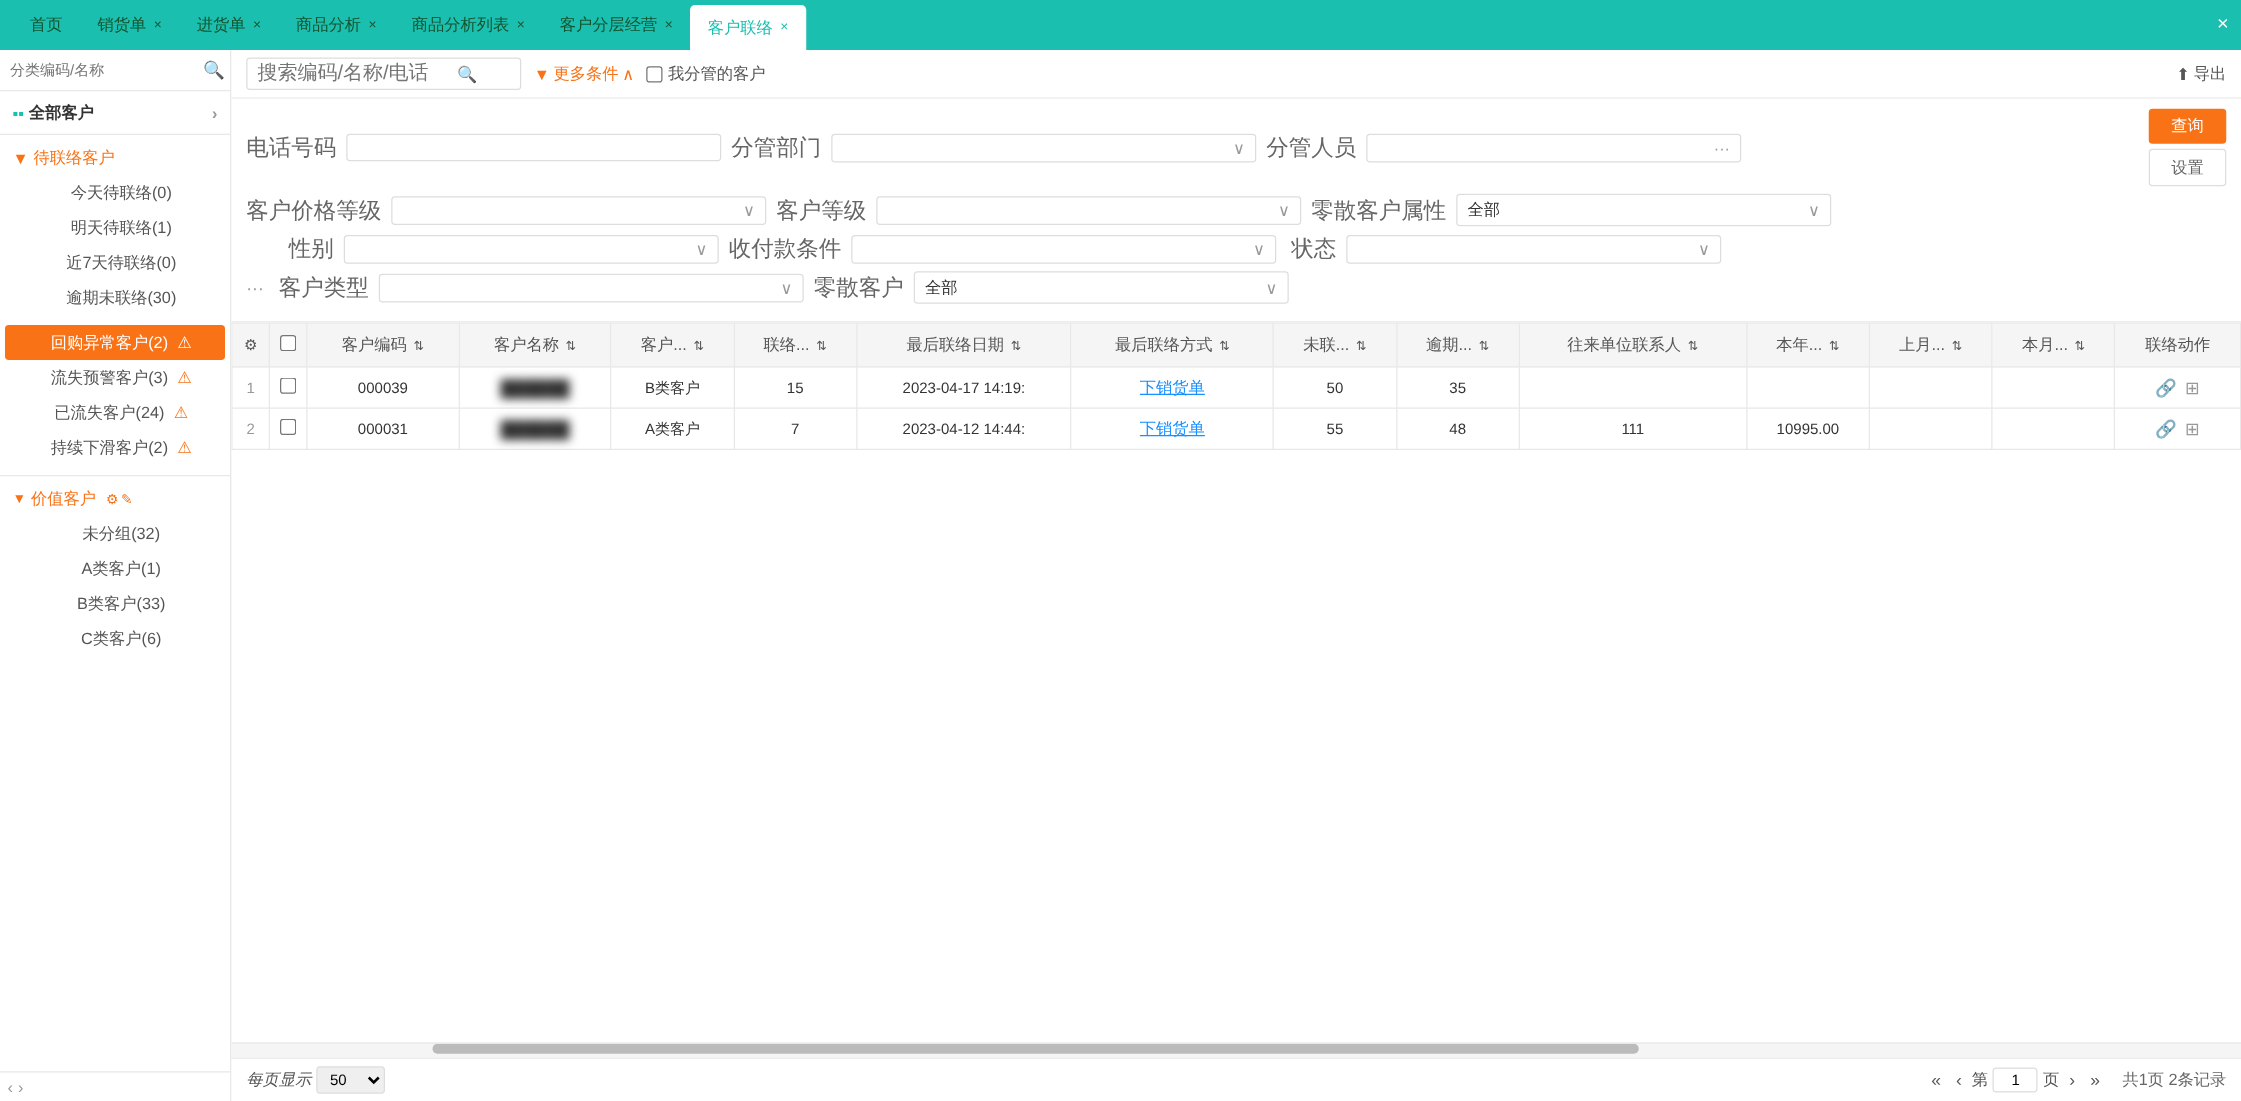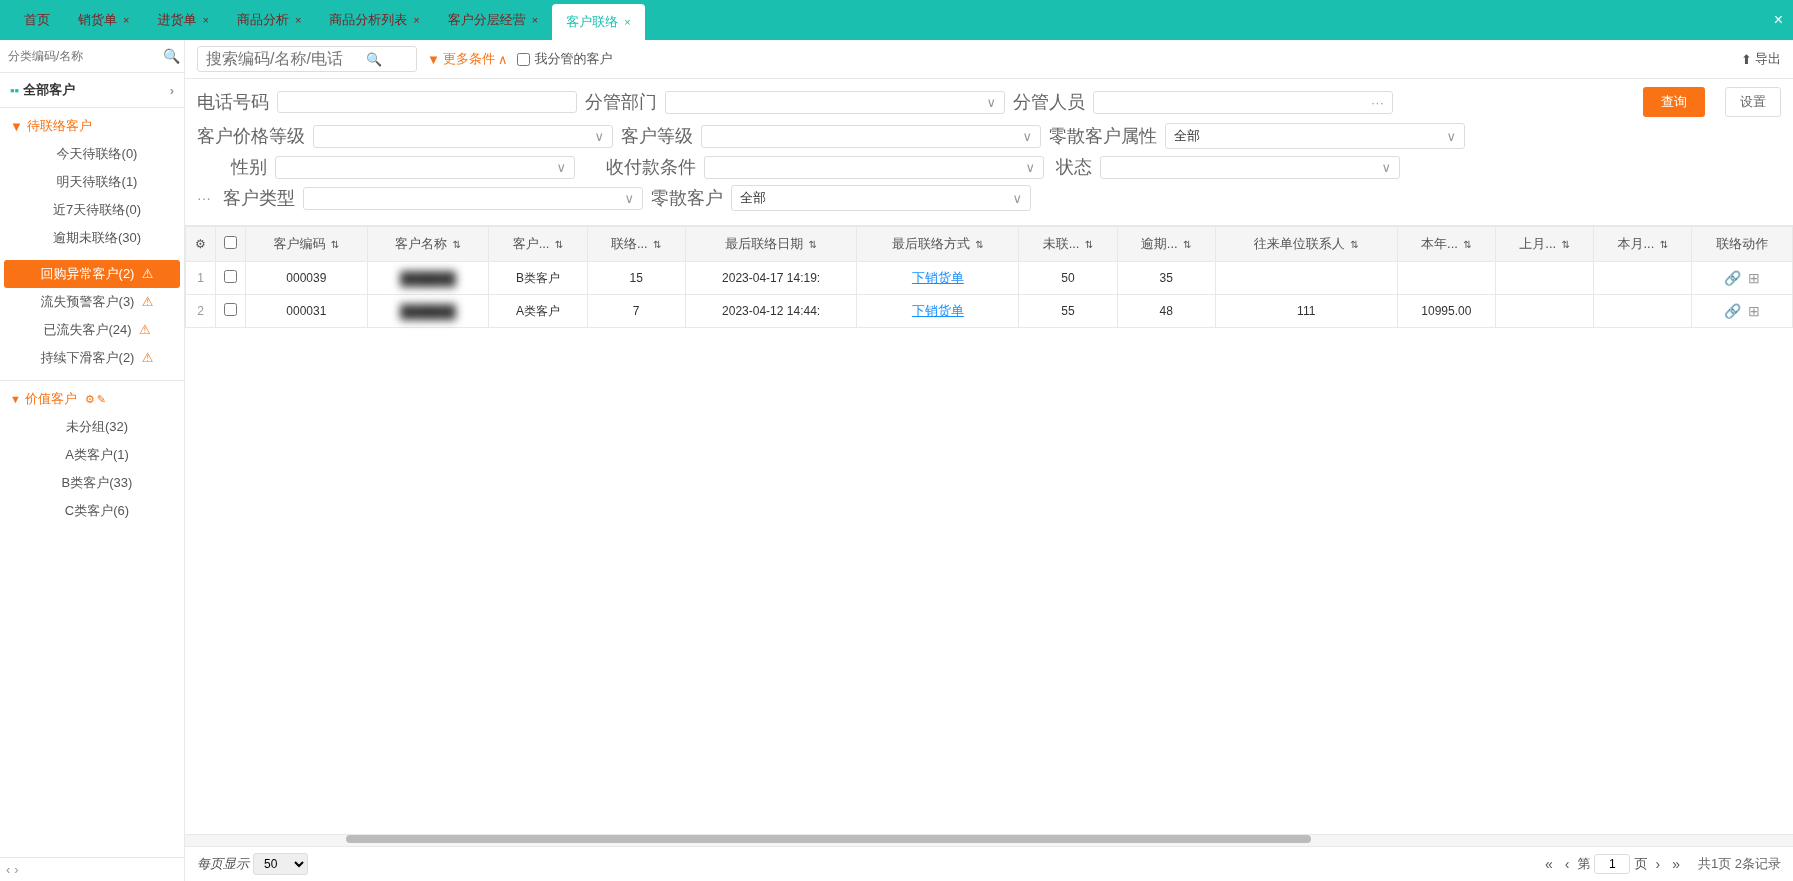--- a/index.html
+++ b/index.html
@@ -5,21 +5,21 @@
     * { box-sizing: border-box; margin: 0; padding: 0; font-family: 'Microsoft YaHei', Arial, sans-serif; font-size: 13px; }
     body { background: #f5f5f5; overflow: hidden; width: 1793px; height: 881px; }
 
     
     .top-nav {
       display: flex; align-items: center; background: #1bbfb0; height: 40px;
       padding: 0 10px; position: relative;
     }
     .nav-tab {
       display: flex; align-items: center; padding: 0 14px; height: 28px;
-      color: #7f1d1d; cursor: pointer; font-size: 13px; white-space: nowrap;
+      color: #14532d; cursor: pointer; font-size: 13px; white-space: nowrap;
     }
     .nav-tab.active { background: #fff; color: #1bbfb0; border-radius: 4px 4px 0 0; margin-top: 4px; height: 36px; }
     .nav-tab .close-x { margin-left: 6px; font-size: 11px; cursor: pointer; }
     .nav-close-all { position: absolute; right: 10px; color: #fff; cursor: pointer; font-size: 16px; }
 
     
     .main-layout { display: flex; height: calc(881px - 40px); }
 
     
     .sidebar { width: 185px; background: #fff; border-right: 1px solid #e8e8e8; display: flex; flex-direction: column; overflow-y: auto; }
@@ -238,21 +238,21 @@
         <span class="filter-label" style="min-width:60px;">分管部门</span>
         <div class="filter-select filter-wide" style="width:340px;">
           <span></span>
           <span class="arrow">∨</span>
         </div>
         <span class="filter-label" style="min-width:60px;">分管人员</span>
         <div class="filter-select" style="width:300px;">
           <span></span>
           <span class="arrow">···</span>
         </div>
-        <div style="margin-left:auto; display:flex; flex-direction:row; gap:20px;">
+        <div style="margin-left:auto; display:flex; flex-direction:column; gap:4px;">
           <button class="query-btn">查询</button>
           <button class="settings-btn">设置</button>
         </div>
       </div>
 
       <div class="filter-row">
         <span class="filter-label">客户价格等级</span>
         <div class="filter-select filter-wide" style="width:300px;">
           <span></span>
           <span class="arrow">∨</span>
@@ -268,21 +268,21 @@
           <span class="arrow">∨</span>
         </div>
       </div>
 
       <div class="filter-row">
         <span class="filter-label">性别</span>
         <div class="filter-select filter-wide" style="width:300px;">
           <span></span>
           <span class="arrow">∨</span>
         </div>
-        <span class="filter-label" style="min-width:60px;margin-left:23px;">收付款条件</span>
+        <span class="filter-label" style="min-width:60px;">收付款条件</span>
         <div class="filter-select filter-wide" style="width:340px;">
           <span></span>
           <span class="arrow">∨</span>
         </div>
         <span class="filter-label" style="min-width:40px;">状态</span>
         <div class="filter-select" style="width:300px;">
           <span></span>
           <span class="arrow">∨</span>
         </div>
       </div>

